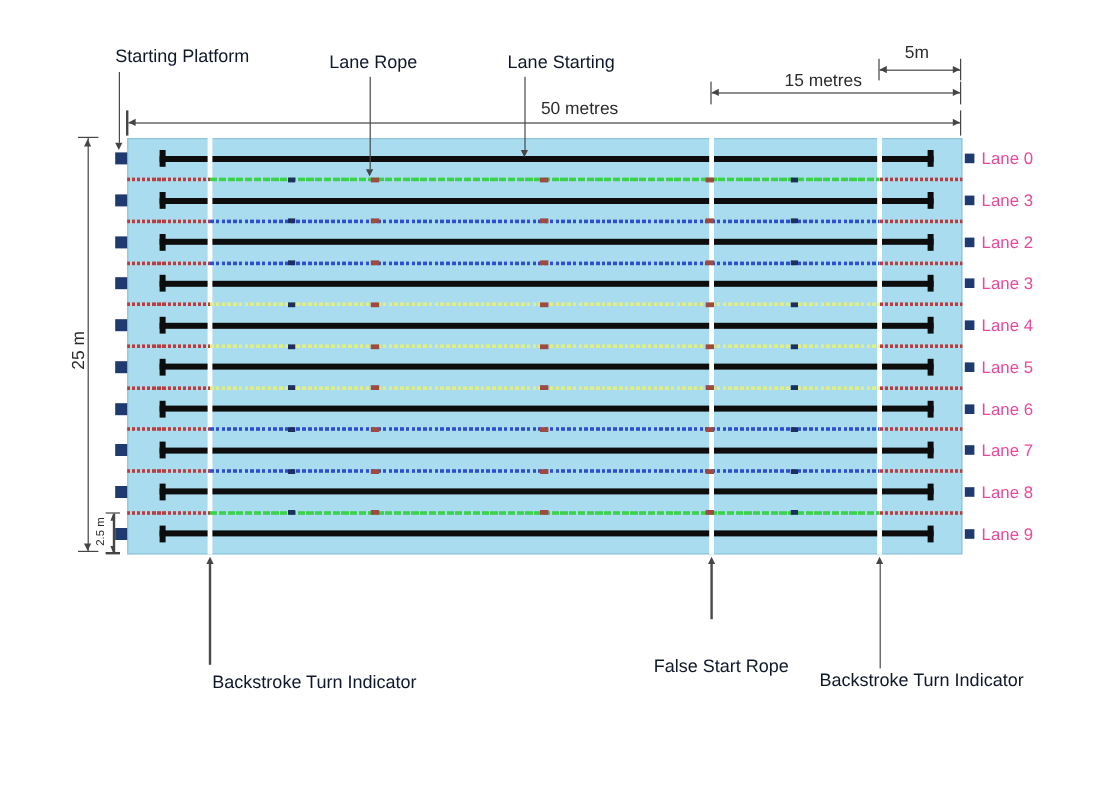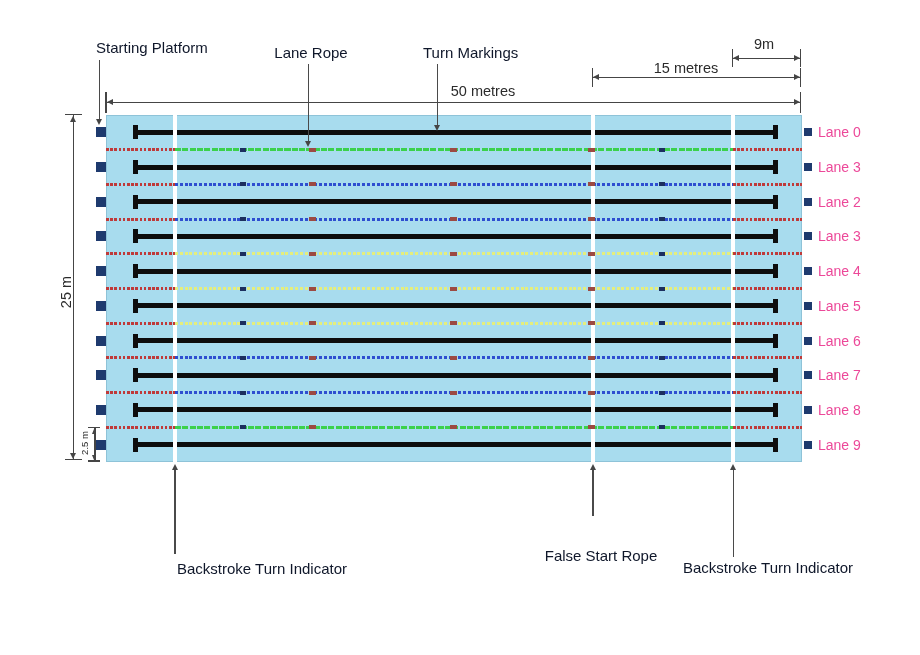--- a/index.html
+++ b/index.html
@@ -183,39 +183,39 @@
     </div>
 
   <div class="callout" style="left:96px;top:39px;">Starting Platform</div>
   <div class="leader z5" style="left:98.5px;top:60px;height:59px;"></div>
   <div class="arr a-down z5" style="left:96px;top:119px;"></div>
 
   <div class="callout ctr" style="left:311px;top:44px;">Lane Rope</div>
   <div class="leader z5" style="left:307.5px;top:64px;height:77px;"></div>
   <div class="arr a-down z5" style="left:305px;top:141px;"></div>
 
-  <div class="callout" style="left:423px;top:44px;">Turn Markings</div>
+  <div class="callout" style="left:423px;top:44px;">Lane Starting</div>
   <div class="leader z5" style="left:436.5px;top:64px;height:61px;"></div>
   <div class="arr a-down z5" style="left:434px;top:125px;"></div>
 
   <div class="dimtext ctr" style="left:483px;top:83px;">50 metres</div>
   <div class="dimline-h" style="left:107px;top:101.5px;width:693px;"></div>
   <div class="tick-v" style="left:105.4px;top:92px;height:21px;"></div>
   <div class="tick-v" style="left:800px;top:92px;height:21px;"></div>
   <div class="arr a-left" style="left:107px;top:99px;"></div>
   <div class="arr a-right" style="left:793.5px;top:99px;"></div>
 
   <div class="dimtext ctr" style="left:686px;top:60px;">15 metres</div>
   <div class="dimline-h" style="left:593px;top:76.5px;width:207px;"></div>
   <div class="tick-v" style="left:592px;top:68px;height:19px;"></div>
   <div class="tick-v" style="left:800px;top:68px;height:19px;"></div>
   <div class="arr a-left" style="left:593px;top:74px;"></div>
   <div class="arr a-right" style="left:793.5px;top:74px;"></div>
 
-  <div class="dimtext ctr" style="left:764px;top:36px;">9m</div>
+  <div class="dimtext ctr" style="left:764px;top:36px;">5m</div>
   <div class="dimline-h" style="left:733px;top:57.5px;width:67px;"></div>
   <div class="tick-v" style="left:731.8px;top:49px;height:18px;"></div>
   <div class="tick-v" style="left:800px;top:49px;height:18px;"></div>
   <div class="arr a-left" style="left:733px;top:55px;"></div>
   <div class="arr a-right" style="left:793.5px;top:55px;"></div>
 
   <div class="dimtext rot" style="left:66px;top:292px;">25 m</div>
   <div class="dimline-v" style="left:72.8px;top:115px;height:345px;"></div>
   <div class="tick-h" style="left:65px;top:113.6px;width:17px;"></div>
   <div class="tick-h" style="left:65px;top:459px;width:17px;"></div>

